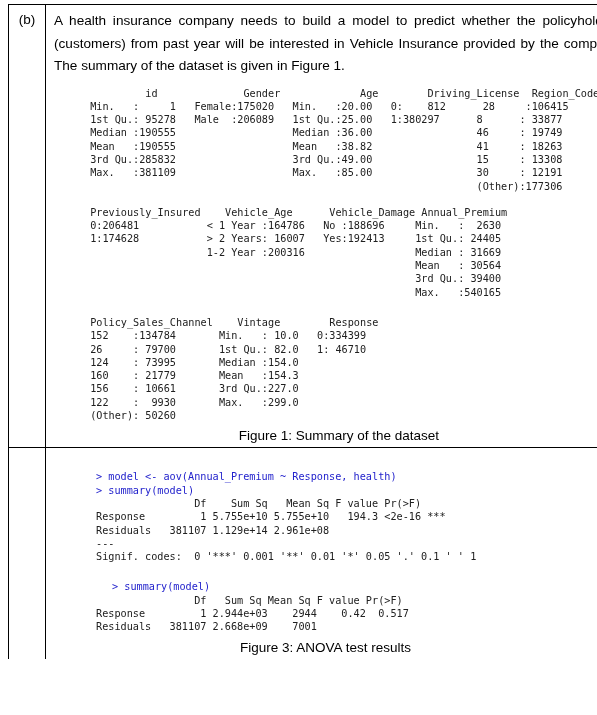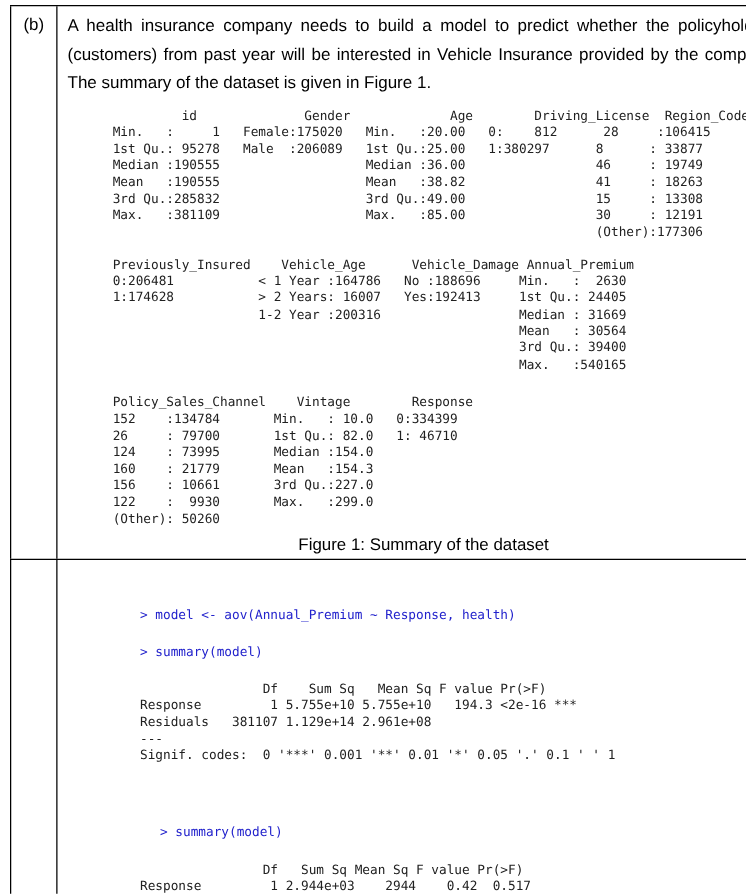--- a/index.html
+++ b/index.html
@@ -64,21 +64,21 @@
     color: #000;
   }
 
   
   .console {
     font-family: "DejaVu Sans Mono", "Liberation Mono", monospace;
     font-size: 10.2px;
     line-height: 13.3px;
     white-space: pre;
     color: #202020;
-    margin: 16px;
+    margin: 0;
   }
   .console.indent1 { padding-left: 30px; }
   .console.indent2 { padding-left: 42px; }
   .console.indent3 { padding-left: 58px; }
   .code-blue { color: #2222cc; }
 
   .figcaption {
     font-size: 13.5px;
     text-align: center;
     margin: 0;

